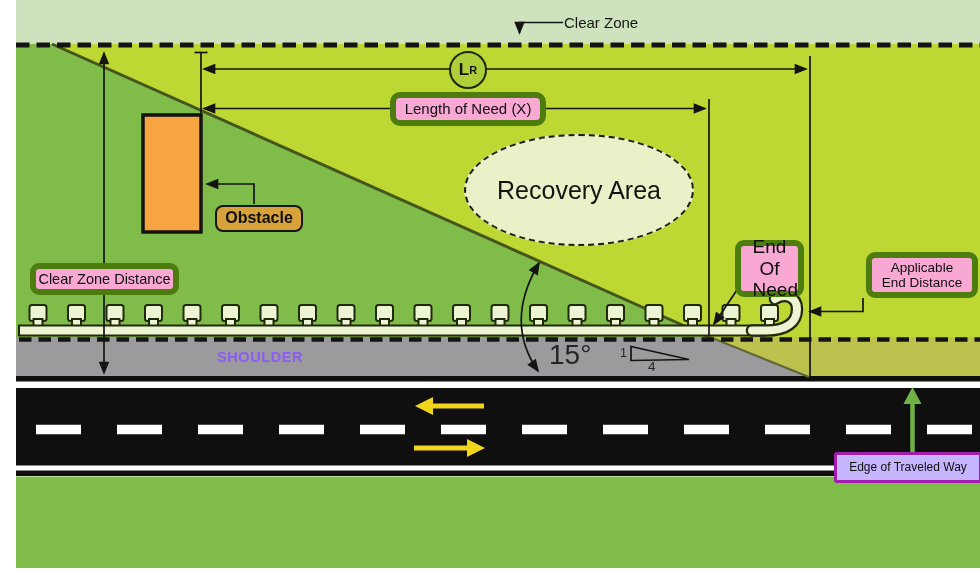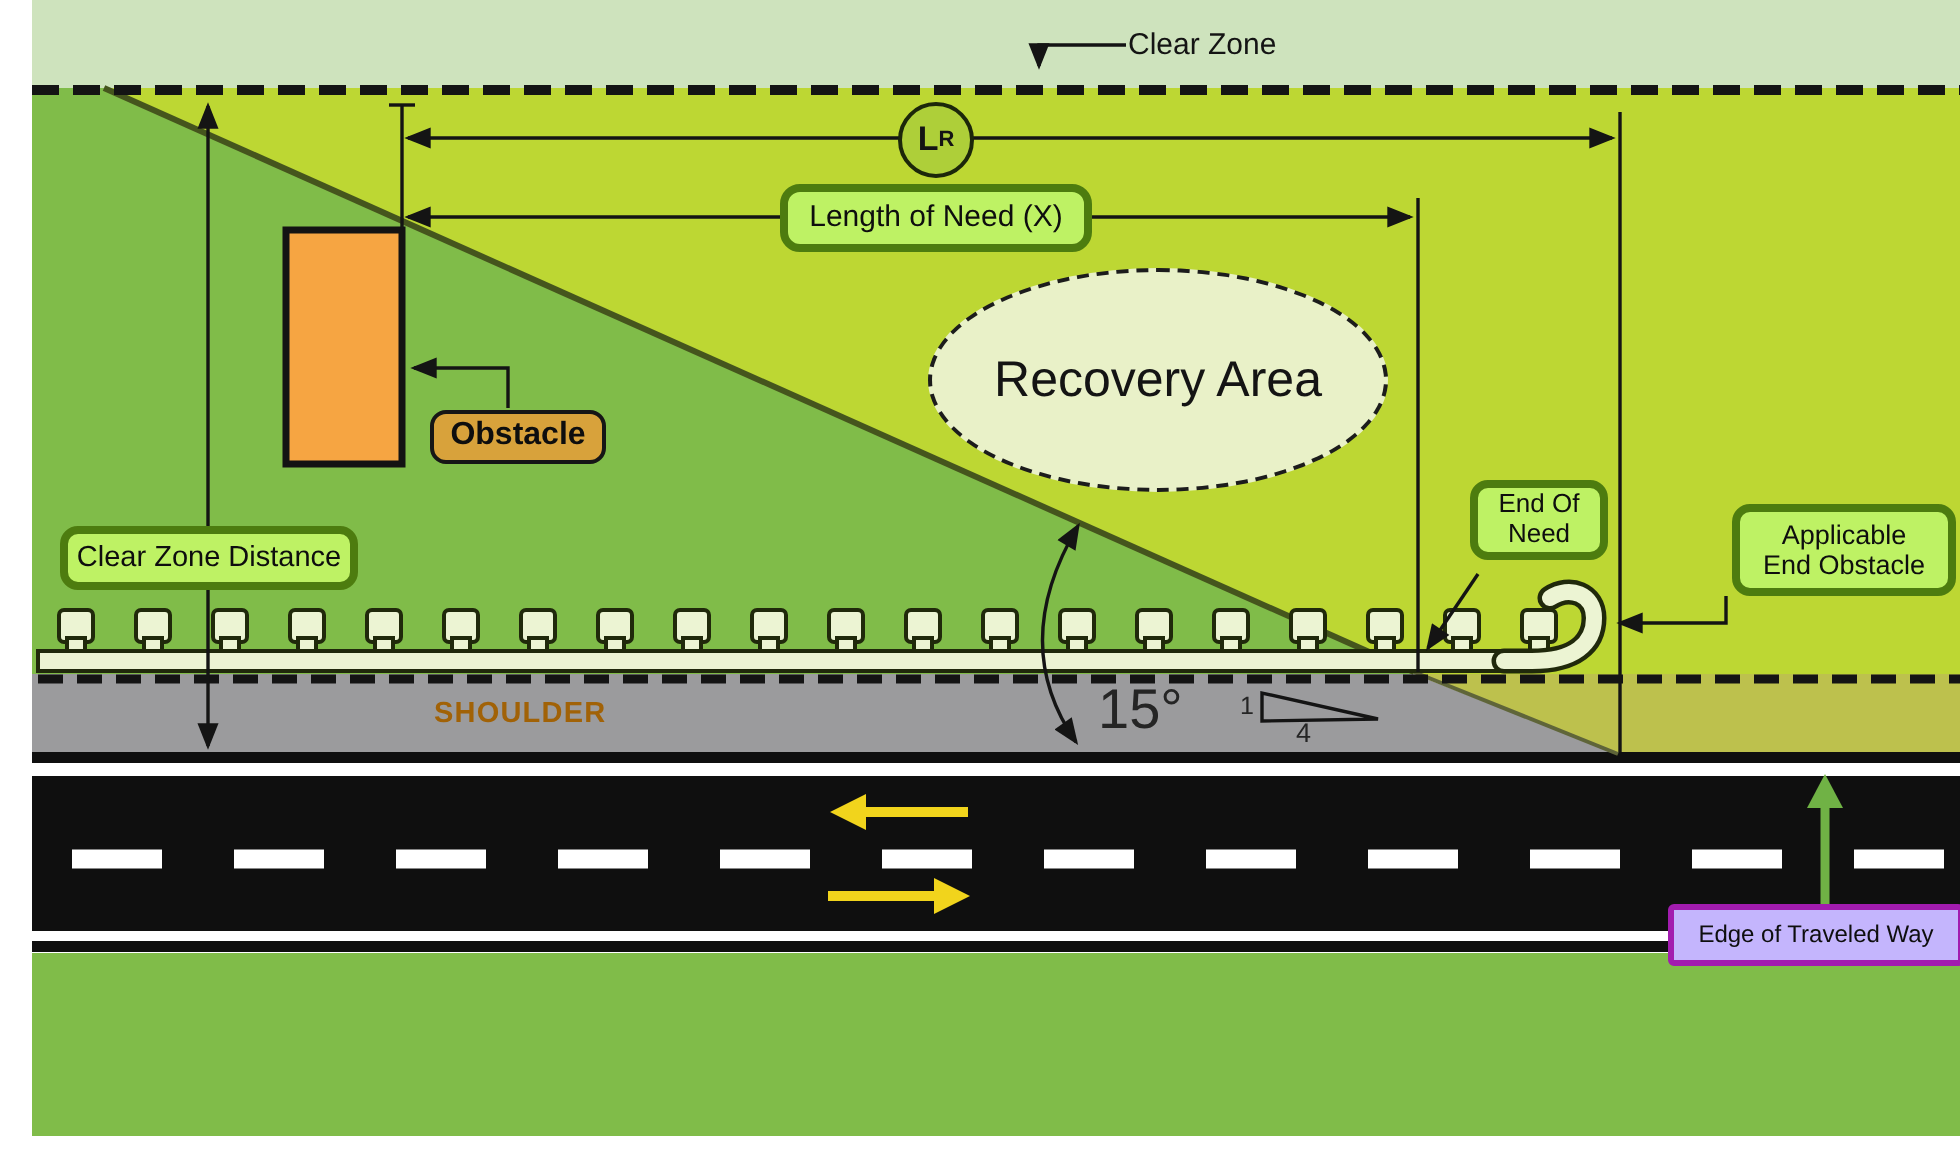--- a/index.html
+++ b/index.html
@@ -2,21 +2,21 @@
 <html><head>
 <meta charset="utf-8">
 <style>
   html,body{margin:0;padding:0;background:#ffffff;}
   body{width:980px;height:575px;position:relative;overflow:hidden;
        font-family:"Liberation Sans",sans-serif;}
   .stage{position:absolute;left:16px;top:0;width:980px;height:575px;}
   .stage svg{position:absolute;left:0;top:0;}
   .lbl{position:absolute;color:#141414;white-space:nowrap;}
   .box{position:absolute;display:flex;flex-direction:column;align-items:center;justify-content:center;
-       text-align:center;background:#bef264;border:4px solid #4d7c0f;border-radius:9px;
+       text-align:center;background:#f9a8d4;border:6px solid #4d7c0f;border-radius:9px;
        color:#0e0e0e;line-height:1.14;box-sizing:border-box;}
   .dim{stroke:#141414;stroke-width:1.7;fill:none;}
   #posts-g rect{fill:#ecf4d3;stroke:#20290b;stroke-width:2;}
   .post-rail{fill:#ecf4d3;stroke:#20290b;stroke-width:2;}
   sub.lr{font-size:11px;font-weight:bold;}
 </style>
 </head>
 <body>
 
 <div class="stage">
@@ -127,31 +127,31 @@
     </div>
 
 <div class="box" style="left:374px;top:92px;width:156px;height:34px;font-size:15px;border-radius:10px;">Length of Need (X)</div>
 
 <div class="lbl" style="left:448px;top:134px;width:230px;height:112px;border-radius:50%;background:#e9f1c8;border:2px dashed #1c1c1c;display:flex;align-items:center;justify-content:center;font-weight:normal;font-size:25px;box-sizing:border-box;">Recovery Area</div>
 
 <div class="box" style="left:199px;top:205px;width:88px;height:27px;background:#d8a23b;border:2.5px solid #161616;border-radius:8px;font-weight:bold;font-size:16px;">Obstacle</div>
 
 <div class="box" style="left:14px;top:263px;width:149px;height:32px;font-size:14.5px;">Clear Zone Distance</div>
 
-<div class="box" style="left:719px;top:240px;width:69px;height:40px;font-size:13px;">
+<div class="box" style="left:719px;top:240px;width:69px;height:57px;font-size:19px;align-items:flex-end;">
       <span>End Of</span>
       <span>Need</span>
     </div>
 
 <div class="box" style="left:809px;top:252px;width:112px;height:46px;font-size:13.5px;margin-left:41px;">
       <span>Applicable</span>
-      <span>End Obstacle</span>
+      <span>End Distance</span>
     </div>
 
-<div class="lbl" style="left:201px;top:349px;font-weight:bold;font-size:14.5px;letter-spacing:0.6px;color:#a16207;">SHOULDER</div>
+<div class="lbl" style="left:201px;top:349px;font-weight:bold;font-size:14.5px;letter-spacing:0.6px;color:#8b5cf6;">SHOULDER</div>
 
 <div class="lbl" style="left:533px;top:339px;font-weight:normal;font-size:28px;color:#252525;">15°</div>
 
 <div class="lbl" style="left:604px;top:346px;font-size:12.5px;color:#252525;">1</div>
 <div class="lbl" style="left:632px;top:359px;font-size:13.5px;color:#252525;">4</div>
 
 <div class="box" style="left:818px;top:452px;width:148px;height:31px;background:#c4b5fd;border:3px solid #a21caf;border-radius:3px;font-size:12px;">Edge of Traveled Way</div>
 
 </div>
 

